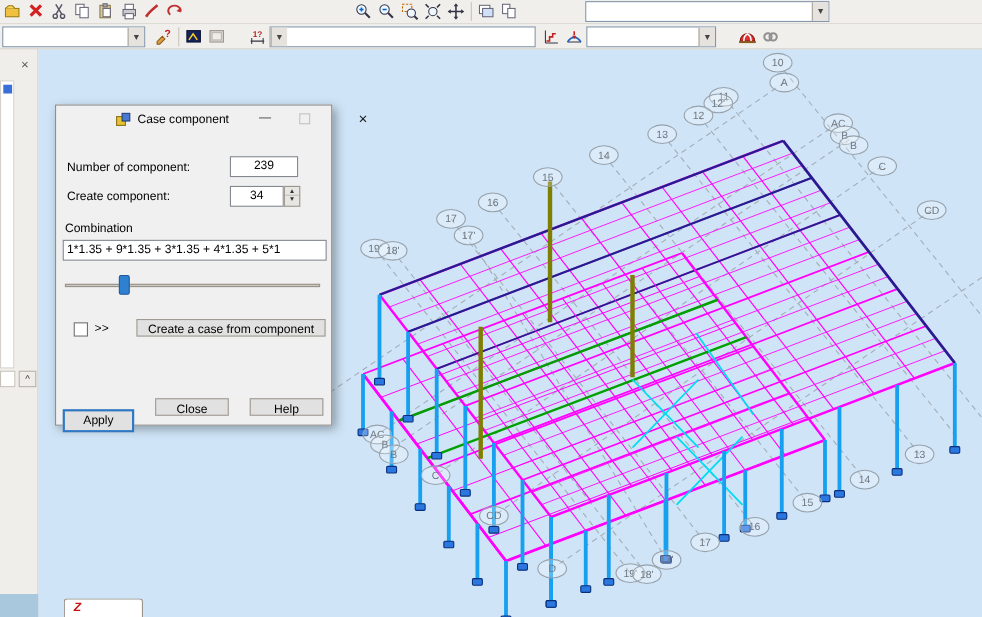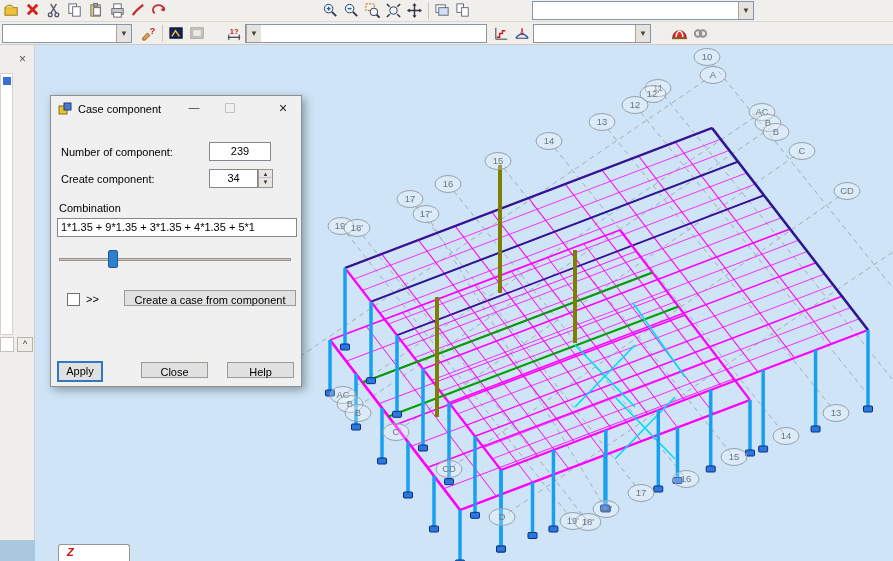--- a/index.html
+++ b/index.html
@@ -36,21 +36,21 @@
   .lp-bottom{position:absolute;left:0;bottom:0;width:35px;height:21px;background:#a9c7dd;}
 
   
   .viewport{position:absolute;left:35px;top:45px;width:858px;height:516px;background:#cfe5f7;}
   .z-tab{position:absolute;left:58px;top:544px;width:72px;height:17px;background:#fff;
        border:1px solid #9a958c;border-bottom:none;border-radius:3px 3px 0 0;color:#cc1111;
        font-weight:bold;font-style:italic;padding-left:8px;line-height:15px;z-index:5;}
 
   
   .dialog{position:absolute;left:50px;top:95px;width:252px;height:292px;background:#f0f0f0;
-       border:1px solid #8f8f8f;box-shadow:3px 3px 9px rgba(0,0,0,.35);z-index:10;}
+       border:1px solid #8f8f8f;box-shadow:3px 3px 9px rgba(0,0,0,.35);z-index:10;padding-left:47px;}
   .dlg-title{position:relative;height:26px;display:flex;align-items:center;padding-left:7px;}
   .dlg-title .ttl{margin-left:6px;}
   .dlg-min{position:absolute;left:128px;top:0;width:30px;height:25px;text-align:center;line-height:22px;color:#333;}
   .dlg-max{position:absolute;left:174px;top:7px;width:10px;height:10px;border:1px solid #c2c2c2;}
   .dlg-close{position:absolute;left:216px;top:0;width:32px;height:25px;text-align:center;line-height:24px;
        font-size:14px;color:#222;}
   .lbl{position:absolute;white-space:nowrap;}
   .fld{position:absolute;background:#fff;border:1px solid #828790;height:19px;line-height:17px;
        padding:0 3px;white-space:nowrap;overflow:hidden;}
   .fld.center{text-align:center;}
@@ -575,18 +575,18 @@
     <span class="fld" style="left:6px;top:122px;width:240px">1*1.35 + 9*1.35 + 3*1.35 + 4*1.35 + 5*1</span>
 
     <div class="sl-track"></div>
     <div class="sl-thumb"></div>
 
     <span class="cbx"></span>
     <span class="lbl" style="left:35px;top:197px">&gt;&gt;</span>
 
     <span class="btn" style="left:73px;top:194px;width:172px">Create a case from component</span>
 
-    <span class="btn default" style="left:6px;top:265px;width:46px">Apply</span>
+    <span class="btn default" style="left:6px;top:276px;width:65px">Apply</span>
     <span class="btn" style="left:90px;top:266px;width:67px">Close</span>
     <span class="btn" style="left:176px;top:266px;width:67px">Help</span>
   </div>
 
 </div>
 
 </body></html>

